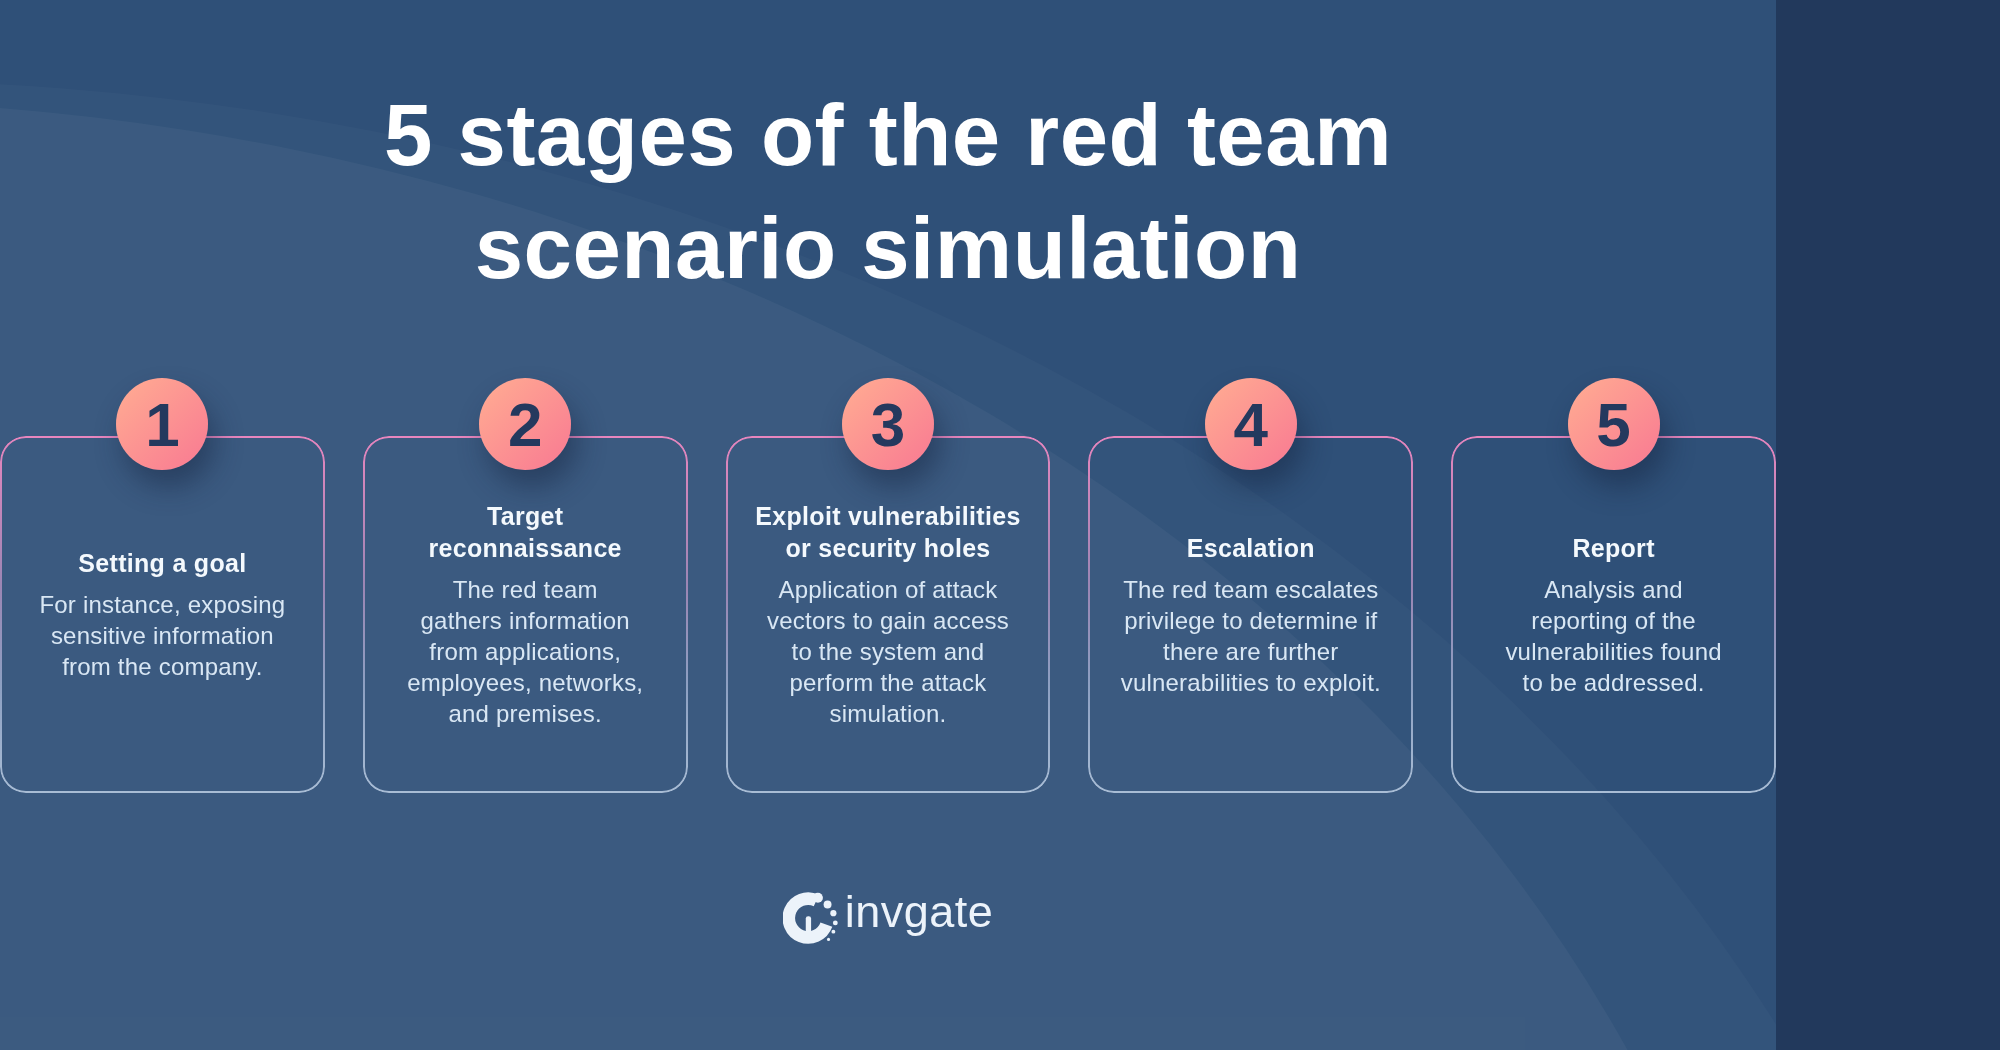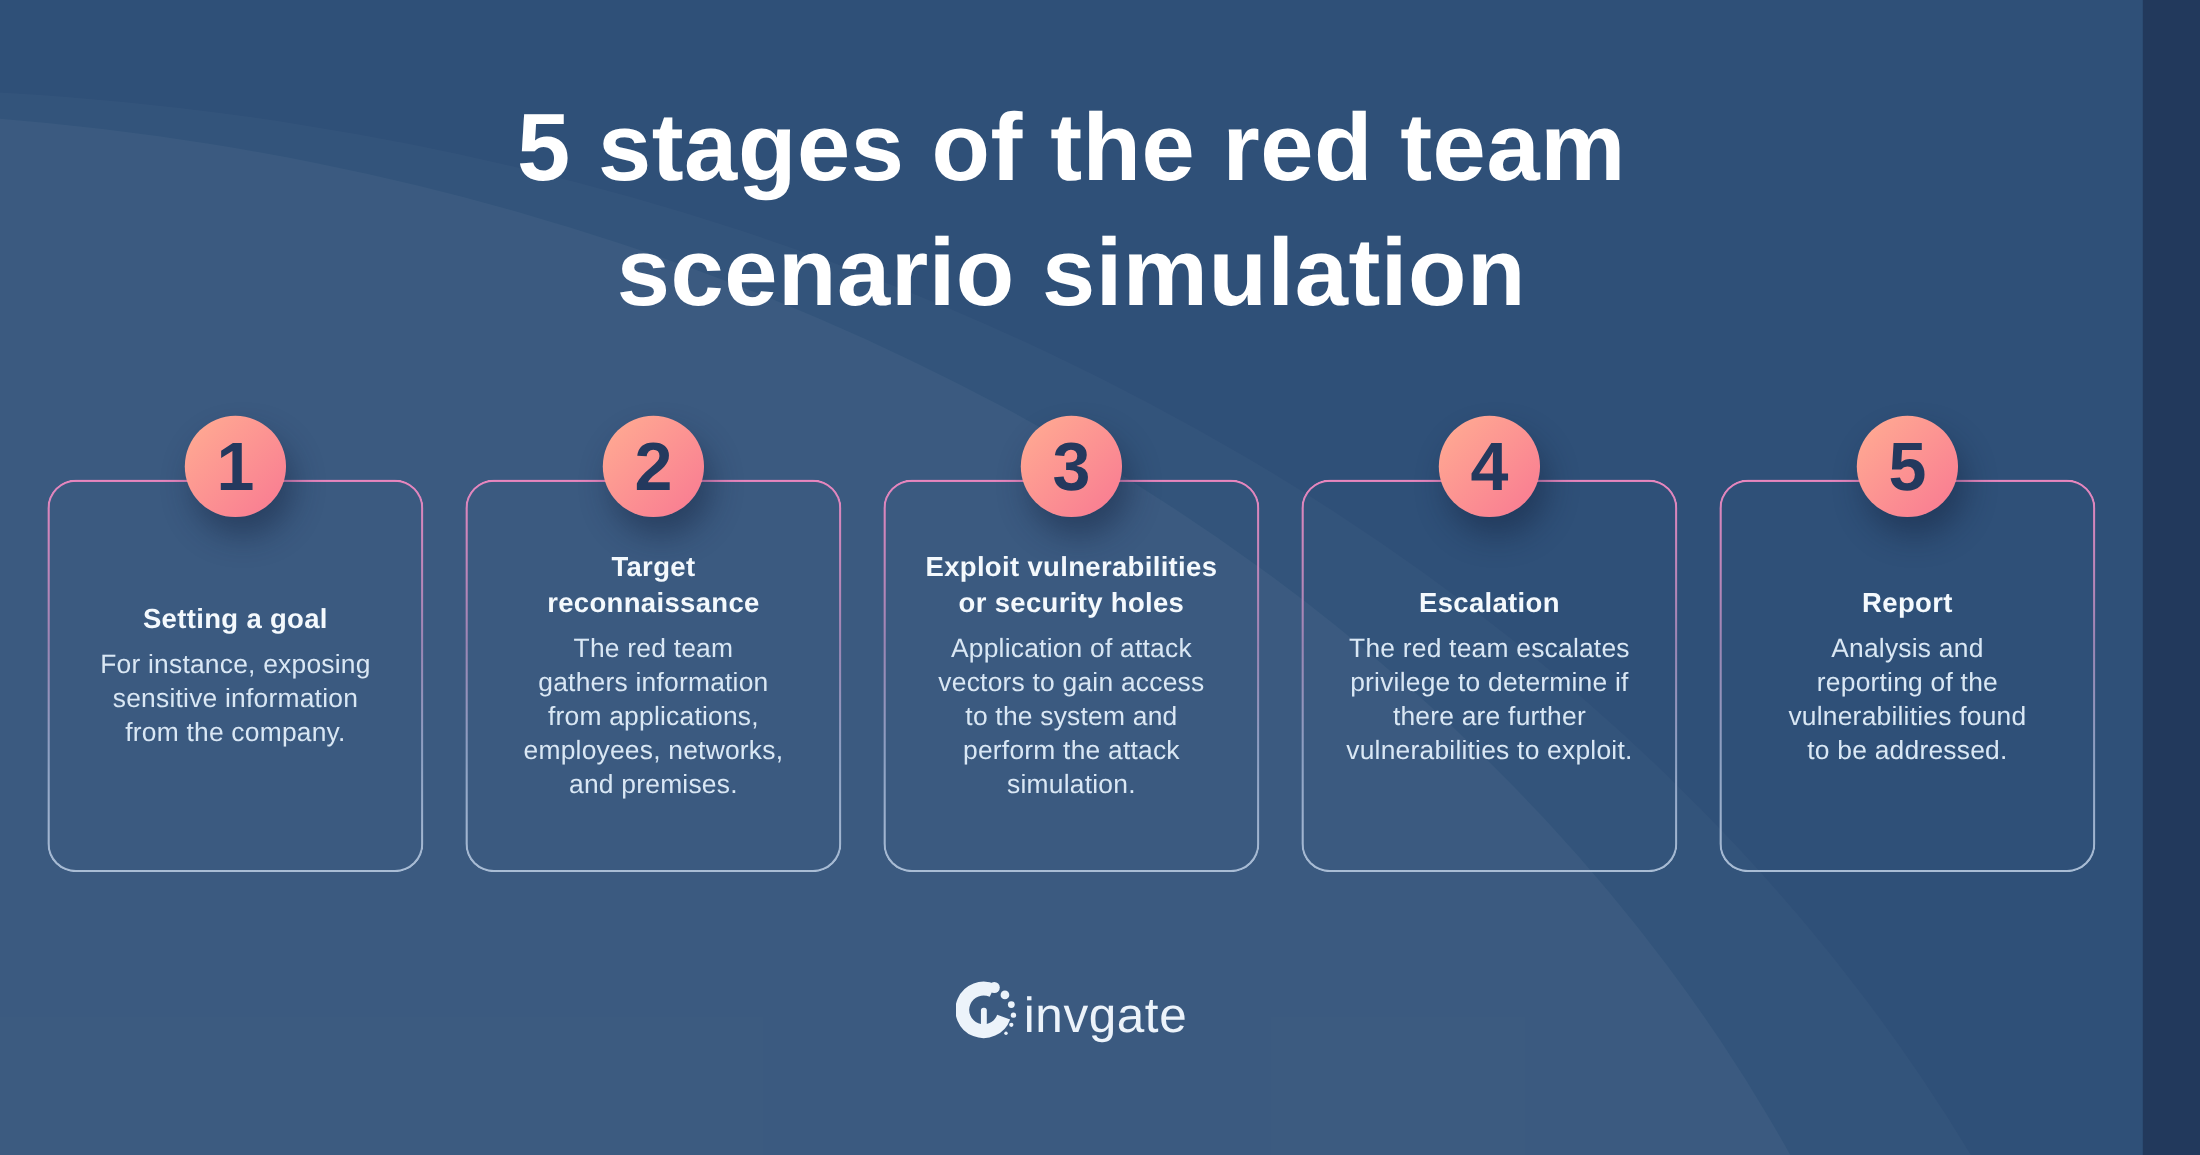--- a/index.html
+++ b/index.html
@@ -1,18 +1,18 @@
 <!DOCTYPE html>
 <html><head>
 <meta charset="utf-8">
 <style>
   html,body{margin:0;padding:0;background:#22395c;}
   .canvas{
     position:relative;
-    width:1948px;height:1050px;
+    width:1776px;height:1050px;
     overflow:hidden;
     background:#2f5078;
     font-family:"Liberation Sans", sans-serif;
   }
   
   .bg-shape{position:absolute;border-radius:50%;pointer-events:none;}
   .bg-shape-1{
     left:-2300px;top:80px;width:4300px;height:3400px;
     background:rgba(255,255,255,0.022);
   }
@@ -98,21 +98,21 @@
     font-weight:400;
     line-height:31px;
     white-space:pre-line;
     letter-spacing:0.2px;
   }
   
   .logo{
     position:relative;
     margin-top:96px;
     display:flex;
-    align-items:flex-end;
+    align-items:flex-start;
     justify-content:center;
   }
   .logo-icon{display:block;}
   .logo-text{
     color:#ecf3fa;
     font-size:45px;
     font-weight:400;
     letter-spacing:0.5px;
     line-height:1;
     padding-bottom:6px;

